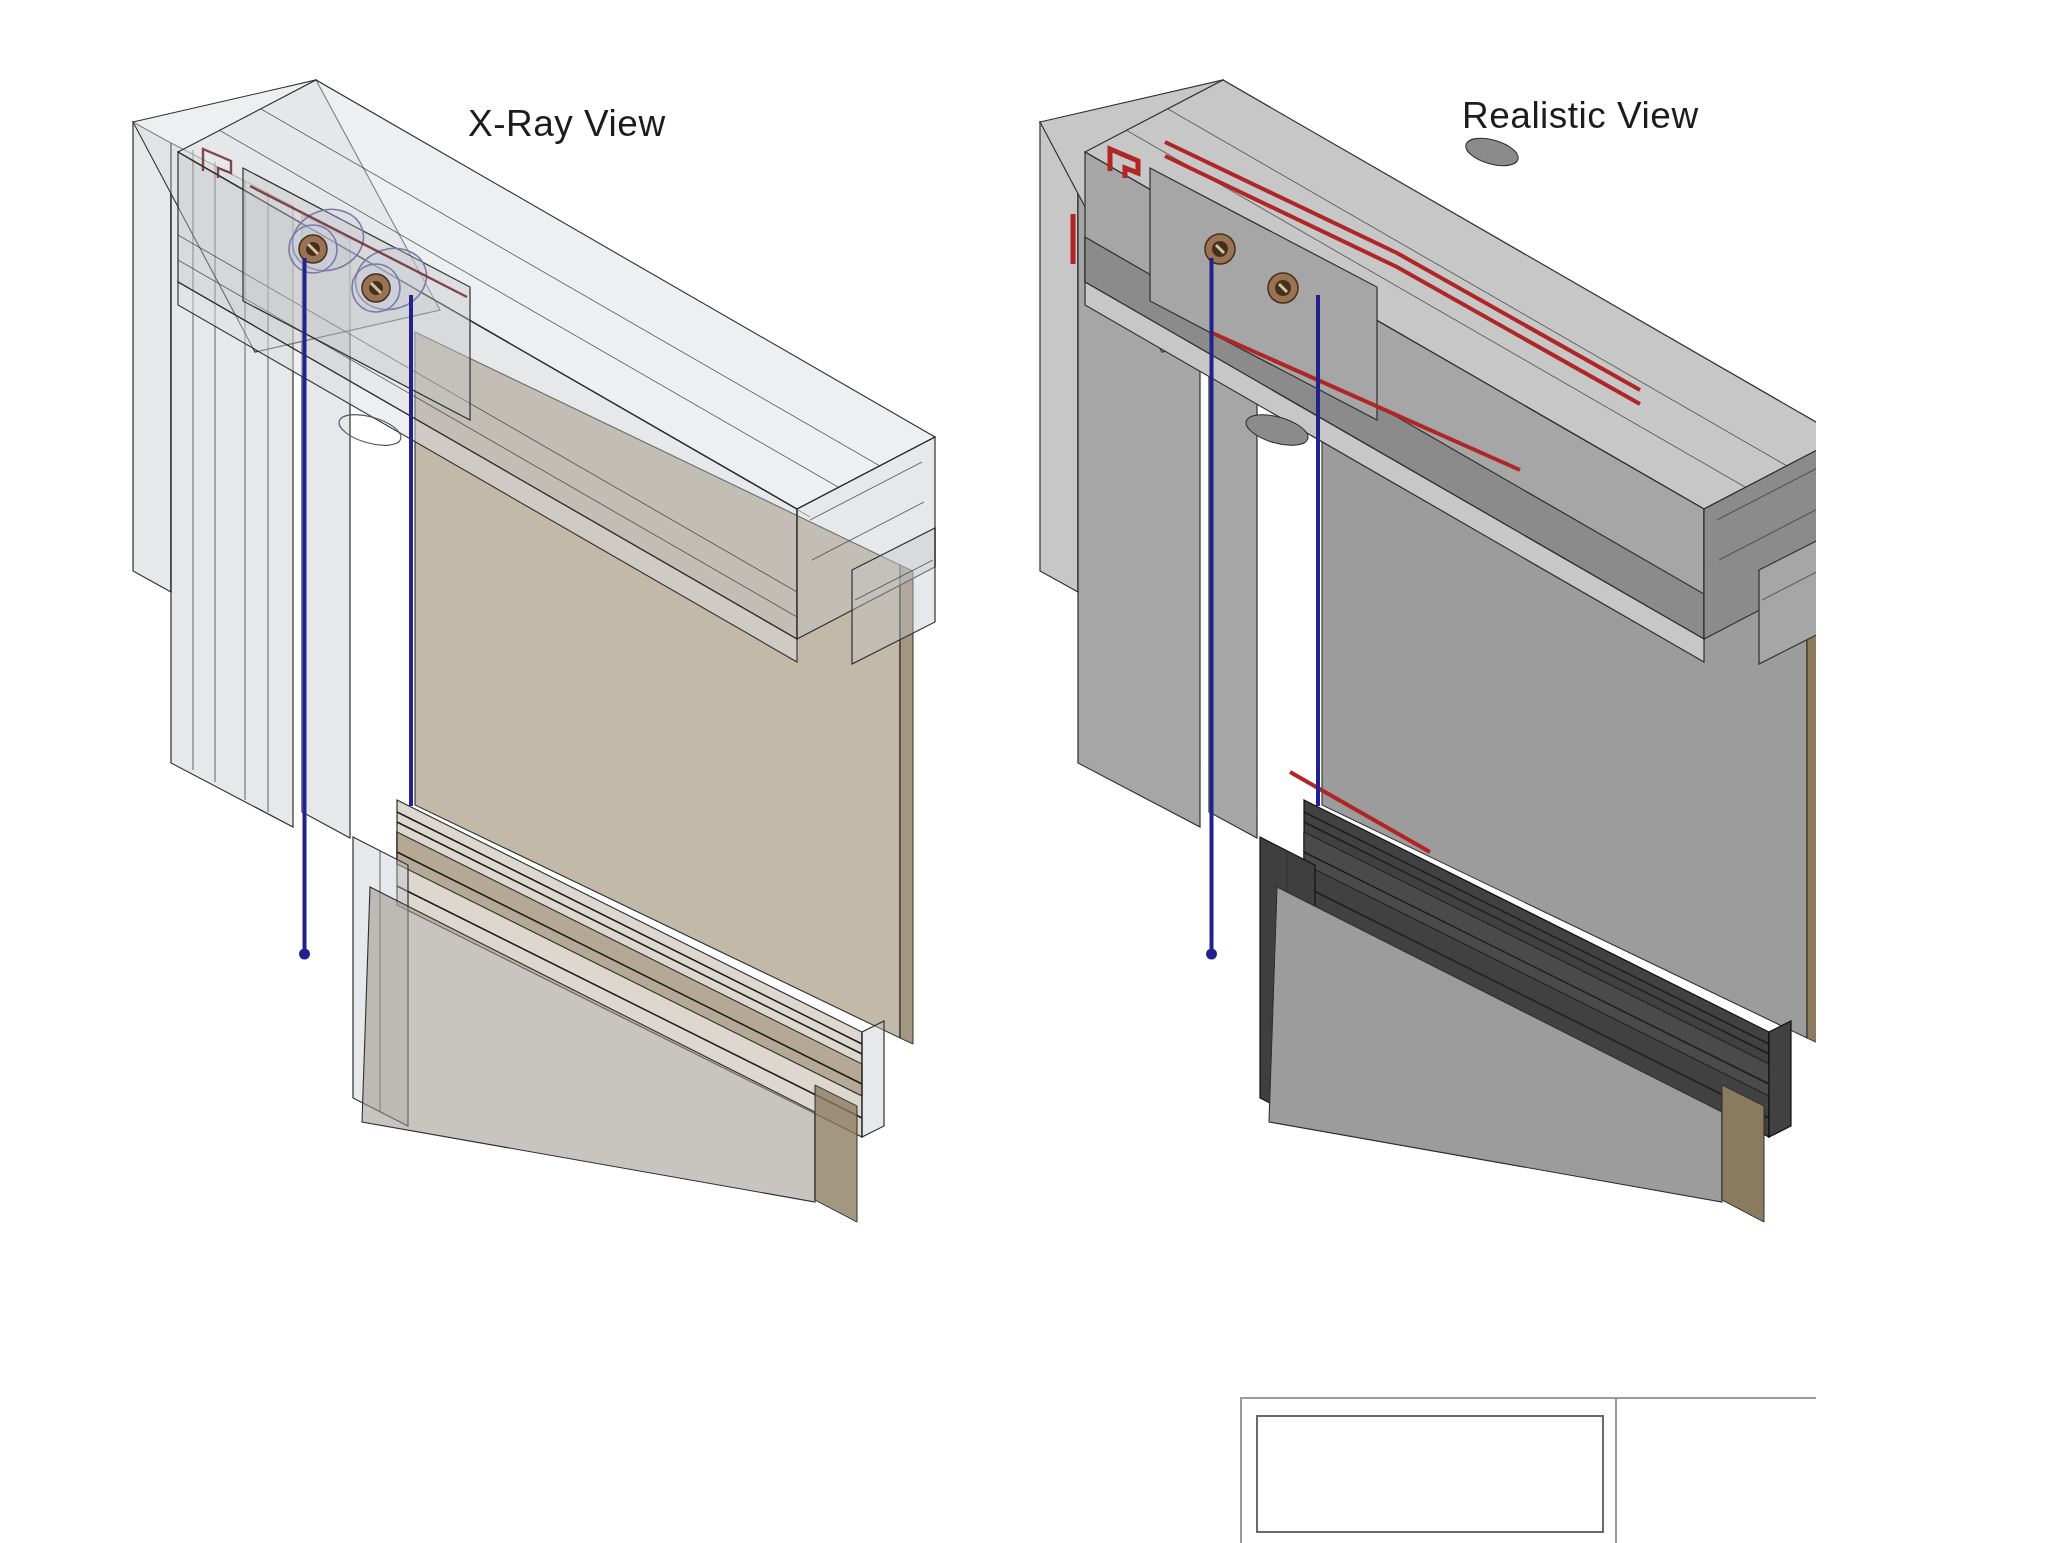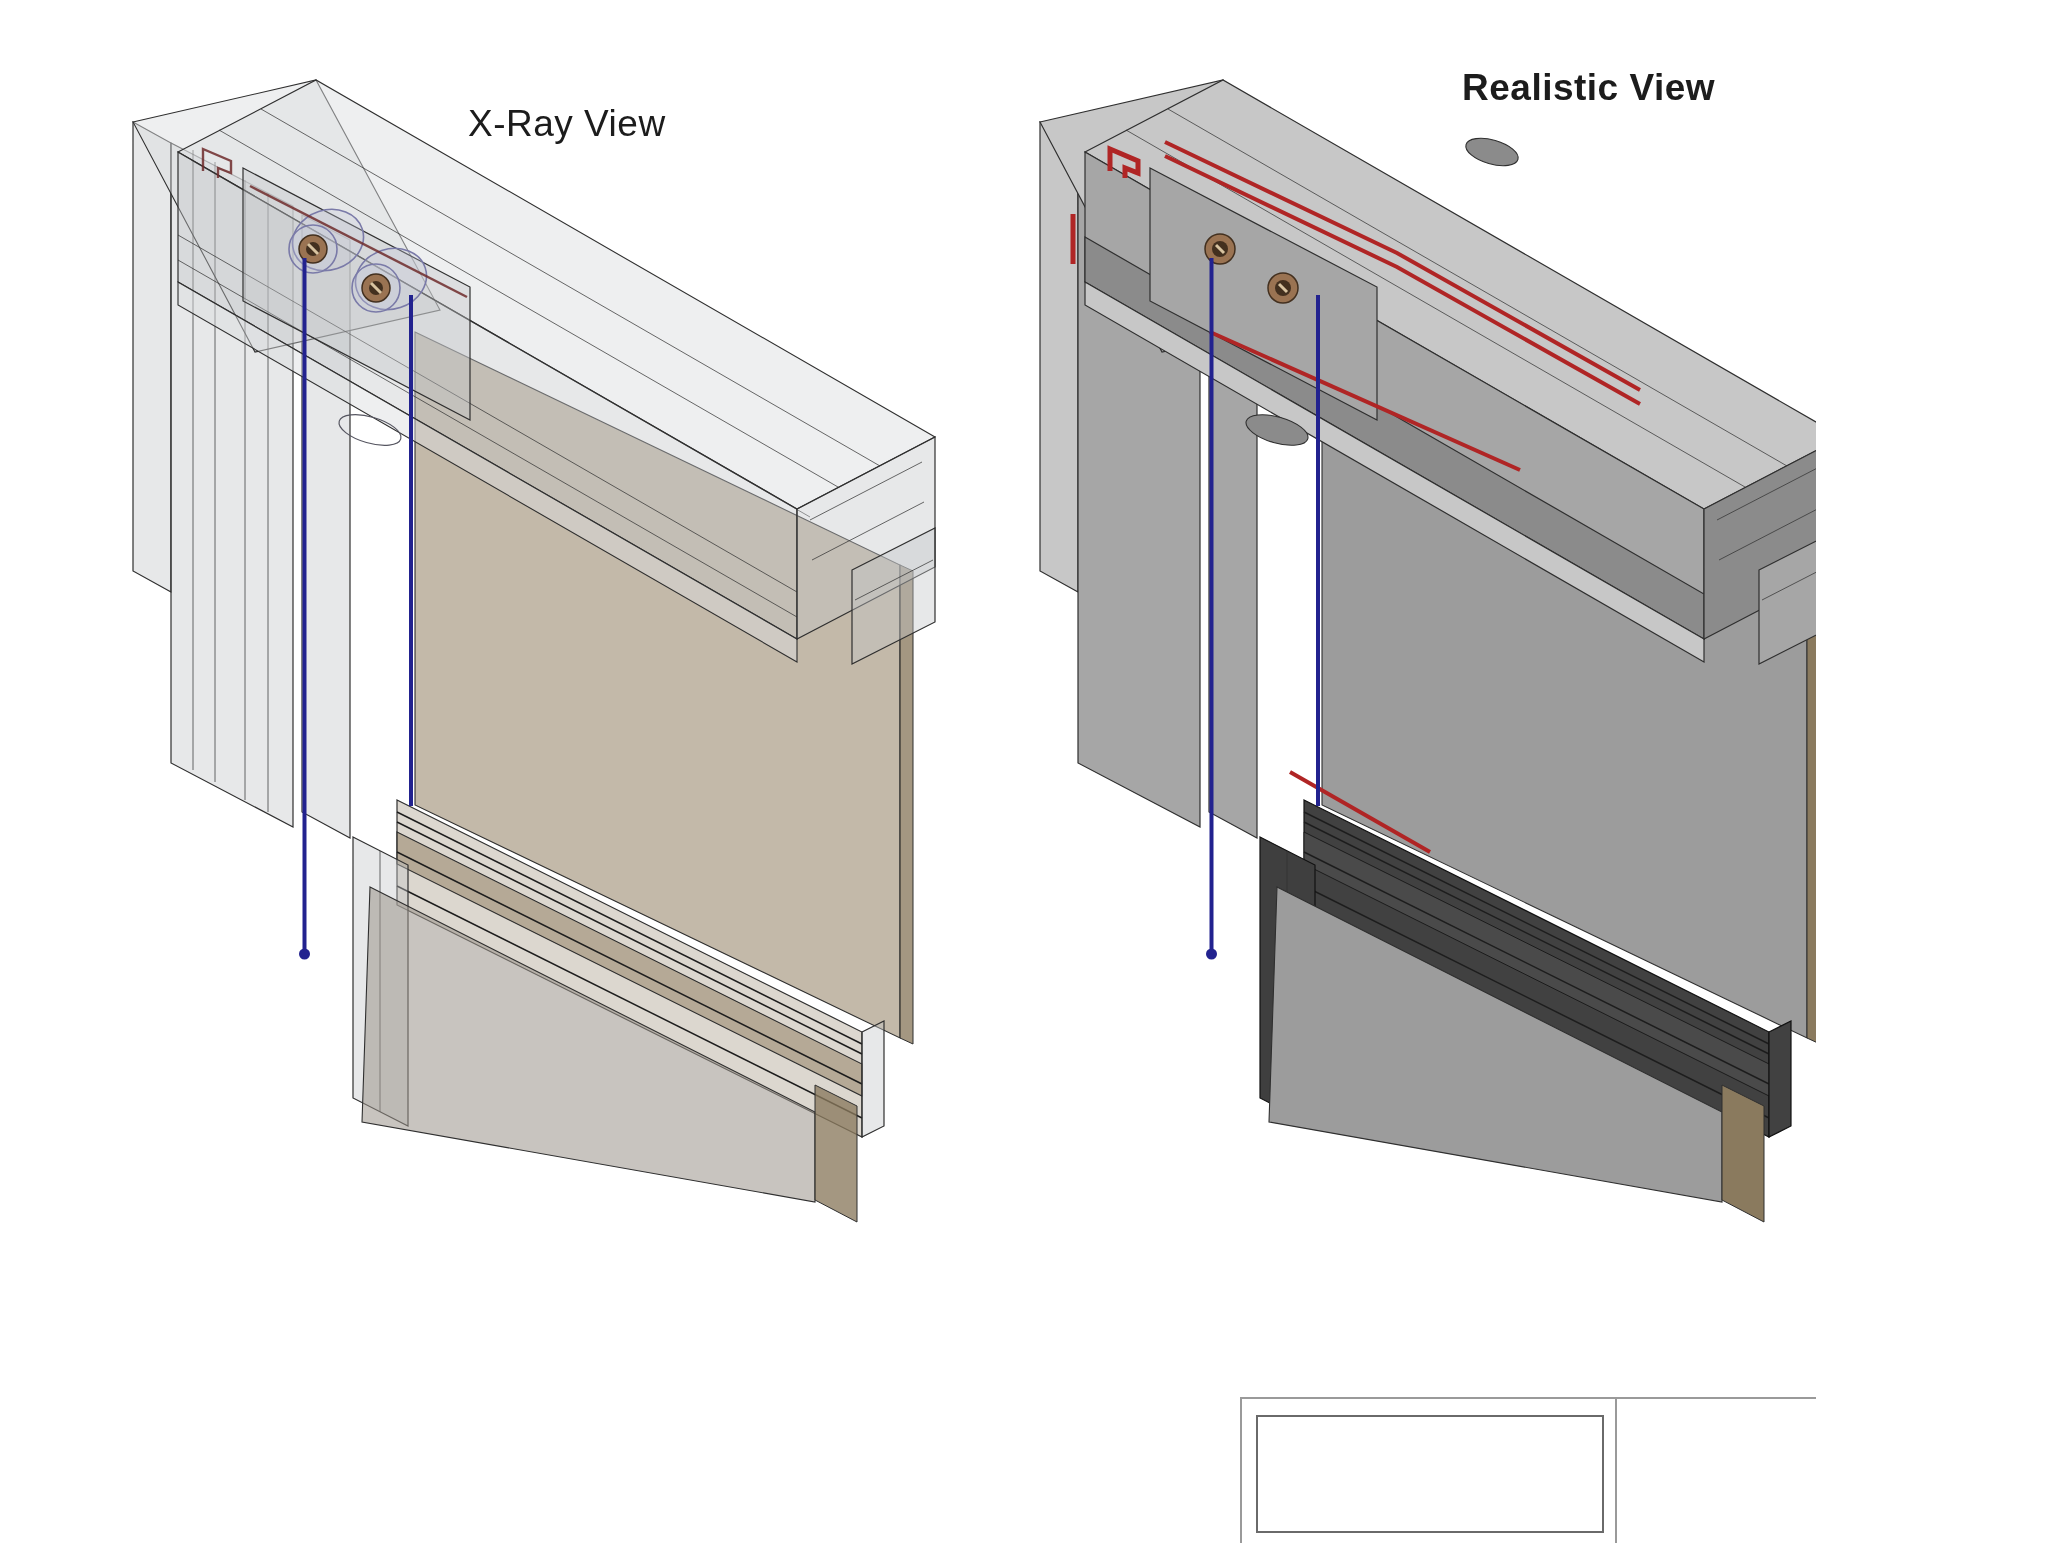--- a/index.html
+++ b/index.html
@@ -1,21 +1,21 @@
 <!DOCTYPE html>
 <html style="--ln: #2f2f2f; --xf: #c4c5c9; --xl: #dcdde0; --mg: #a6a6a6; --ml: #c7c7c7; --md: #8b8b8b; --tan: #9b8a6f; --tanD: #8a7a5e; --gG: #9c9c9c; --rd: #414141; --cb: #22228f; --red: #b02525; --mar: #6e2a2a; --bz: #9a7352; --bzd: #43301f;"><head>
 <meta charset="utf-8">
 <style>
   html,body{margin:0;padding:0;background:#ffffff;}
   #stage{position:relative;width:1816px;height:1543px;background:#ffffff;overflow:hidden;
          font-family:"Liberation Sans", sans-serif;}
   #drawing{position:absolute;left:0;top:0;}
   .view-label{position:absolute;color:#1c1c1c;font-size:37px;letter-spacing:.5px;white-space:nowrap;}
   #xray-label{left:468px;top:103px;}
-  #real-label{left:1462px;top:67px;font-weight:bold;}
+  #real-label{left:1462px;top:95px;}
 
   
   .titleblock{position:absolute;left:1240px;top:1397px;width:806px;height:144px;
               border-top:2px solid #9a9a9a;border-left:2px solid #9a9a9a;
               border-right:2px solid #c9c9c9;border-bottom:2px solid #c9c9c9;
               display:flex;}
   .tb-left{position:relative;width:373px;height:100%;}
   .logo-box{position:absolute;left:14px;top:16px;width:344px;height:114px;border:2px solid #6a6a6a;background:#ffffff;}
   .tb-right{flex:1;display:flex;flex-direction:column;border-left:2px solid #9a9a9a;}
   .tb-cell{flex:1;display:flex;align-items:center;justify-content:center;color:#1c1c1c;font-size:33px;}

